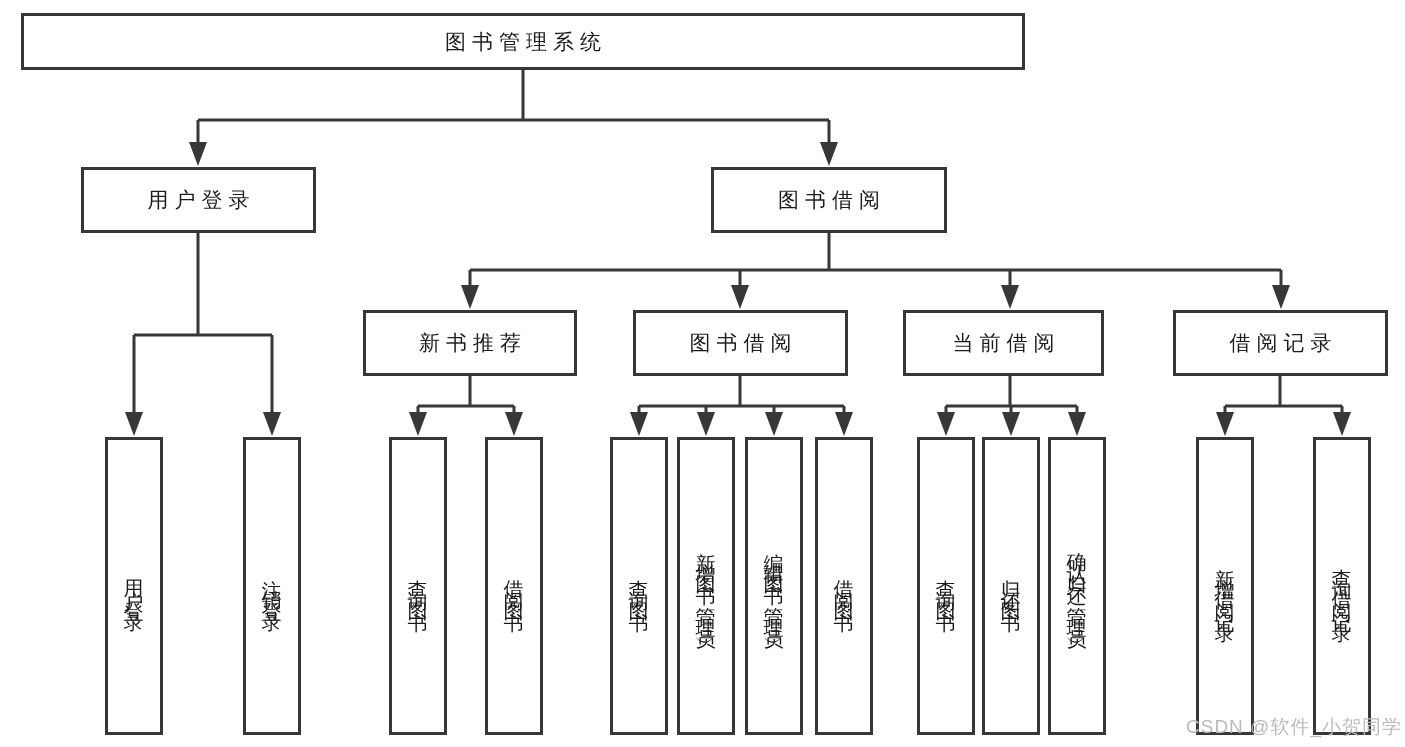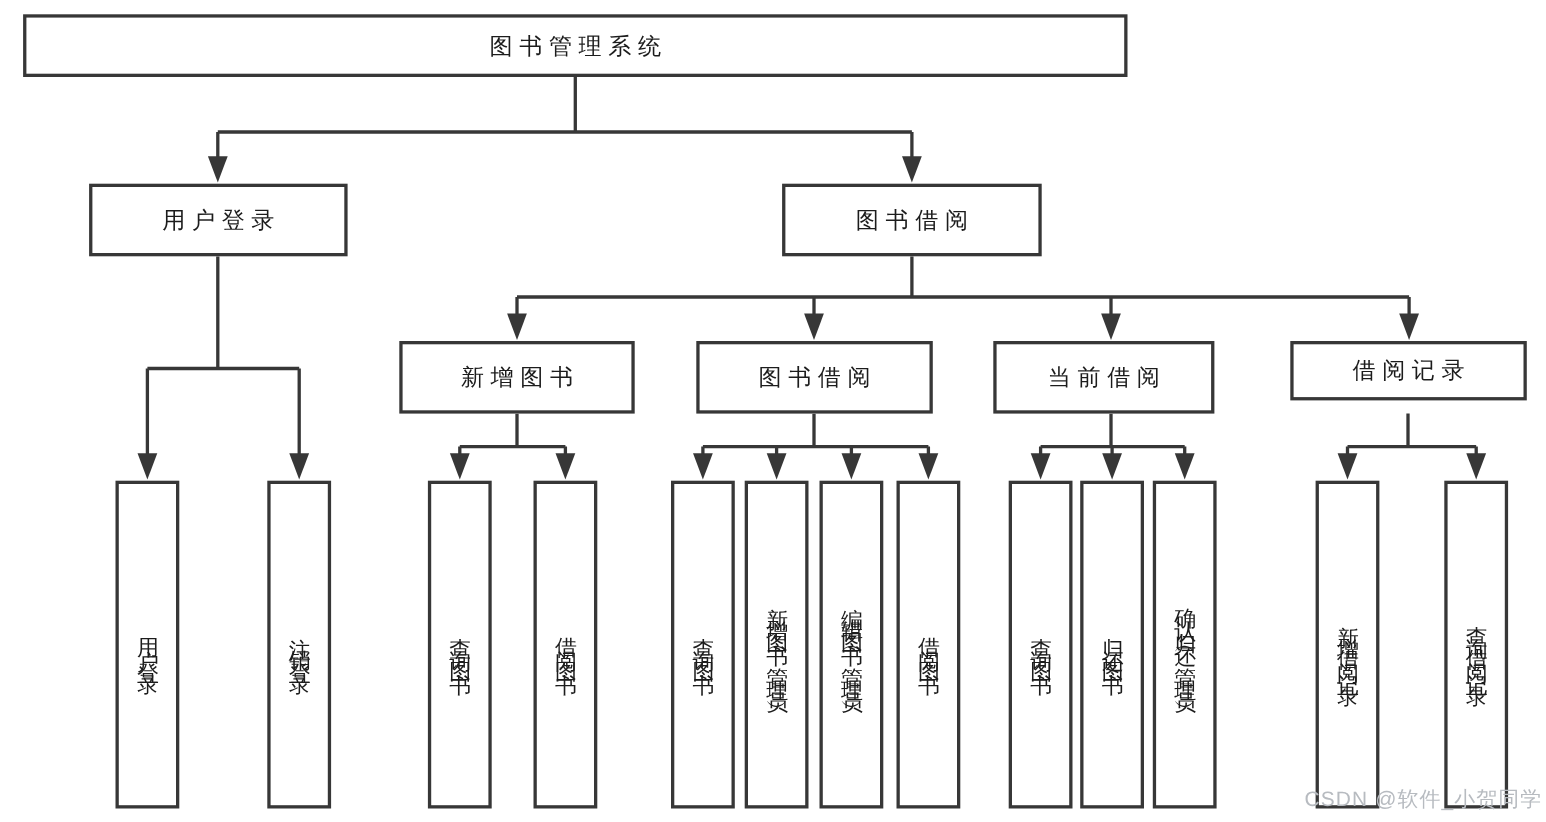--- a/index.html
+++ b/index.html
@@ -79,24 +79,24 @@
       <polygon points="1068,412 1086,412 1077,436" fill="#373737"></polygon>
       <polygon points="1216,412 1234,412 1225,436" fill="#373737"></polygon>
       <polygon points="1333,412 1351,412 1342,436" fill="#373737"></polygon>
     </svg>
 
   <div class="node h" style="left:21px; top:13px; width:1004px; height:57px;">图书管理系统</div>
 
   <div class="node h" style="left:81px; top:167px; width:235px; height:66px;">用户登录</div>
   <div class="node h" style="left:711px; top:167px; width:236px; height:66px;">图书借阅</div>
 
-  <div class="node h" style="left:363px; top:310px; width:214px; height:66px;">新增图书</div>
+  <div class="node h" style="left:363px; top:310px; width:214px; height:66px;">新书推荐</div>
   <div class="node h" style="left:633px; top:310px; width:215px; height:66px;text-align:right;">图书借阅</div>
   <div class="node h" style="left:903px; top:310px; width:201px; height:66px;">当前借阅</div>
-  <div class="node h" style="left:1173px; top:310px; width:215px; height:54px;">借阅记录</div>
+  <div class="node h" style="left:1173px; top:310px; width:215px; height:66px;">借阅记录</div>
 
   <div class="node v" style="left:105px; top:437px; width:58px; height:298px;">用户登录</div>
   <div class="node v" style="left:243px; top:437px; width:58px; height:298px;">注销登录</div>
 
   <div class="node v" style="left:389px; top:437px; width:58px; height:298px;">查询图书</div>
   <div class="node v" style="left:485px; top:437px; width:58px; height:298px;">借阅图书</div>
 
   <div class="node v" style="left:610px; top:437px; width:58px; height:298px;">查询图书</div>
   <div class="node v" style="left:677px; top:437px; width:58px; height:298px;">新增图书（管理员）</div>
   <div class="node v" style="left:745px; top:437px; width:58px; height:298px;">编辑图书（管理员）</div>

